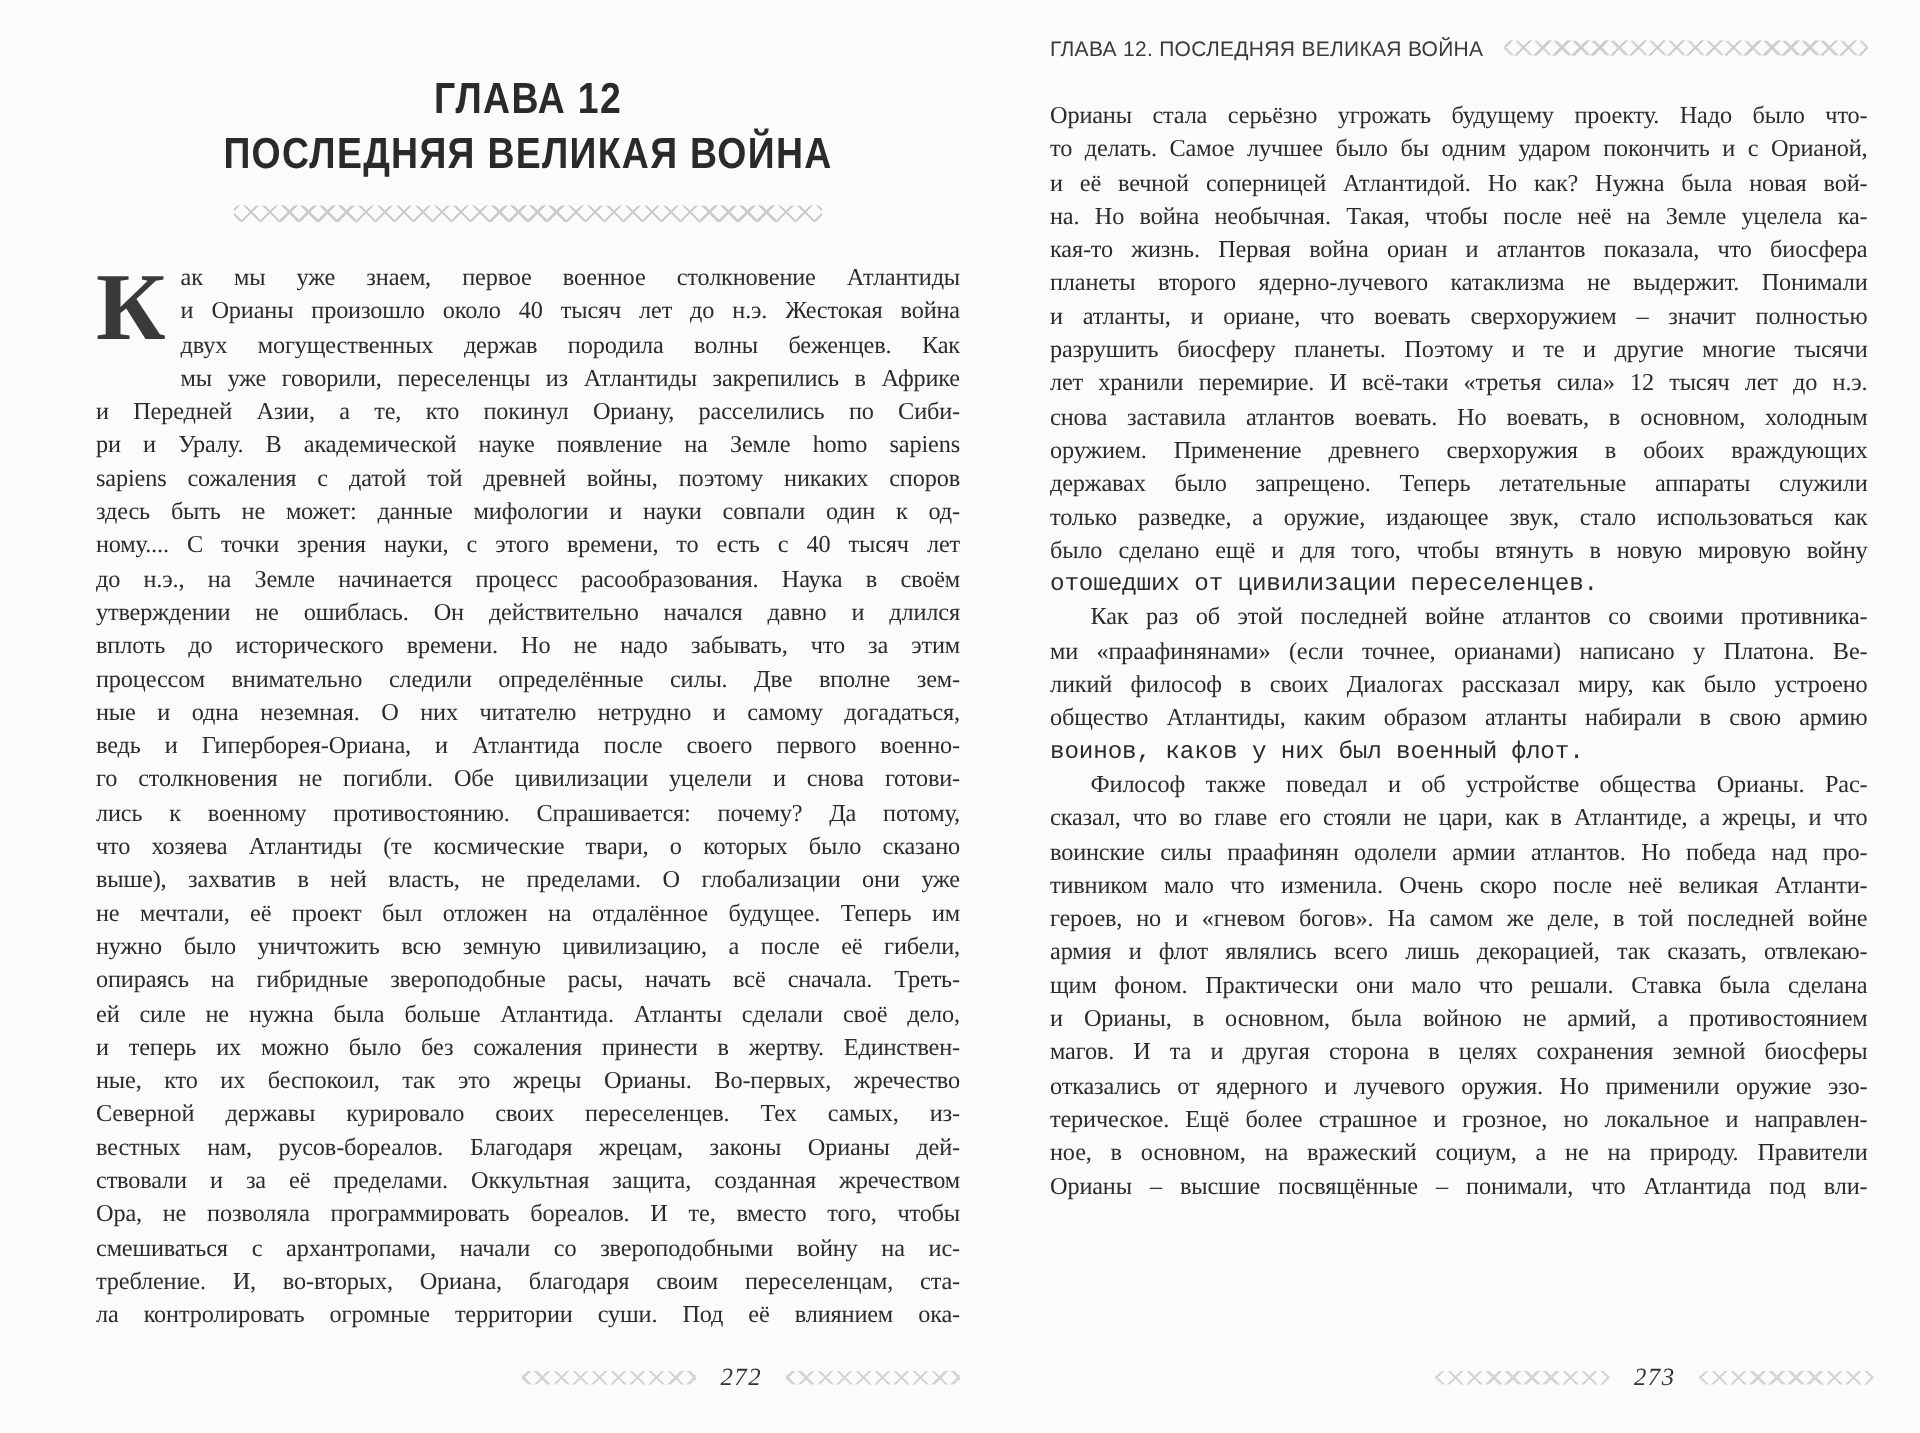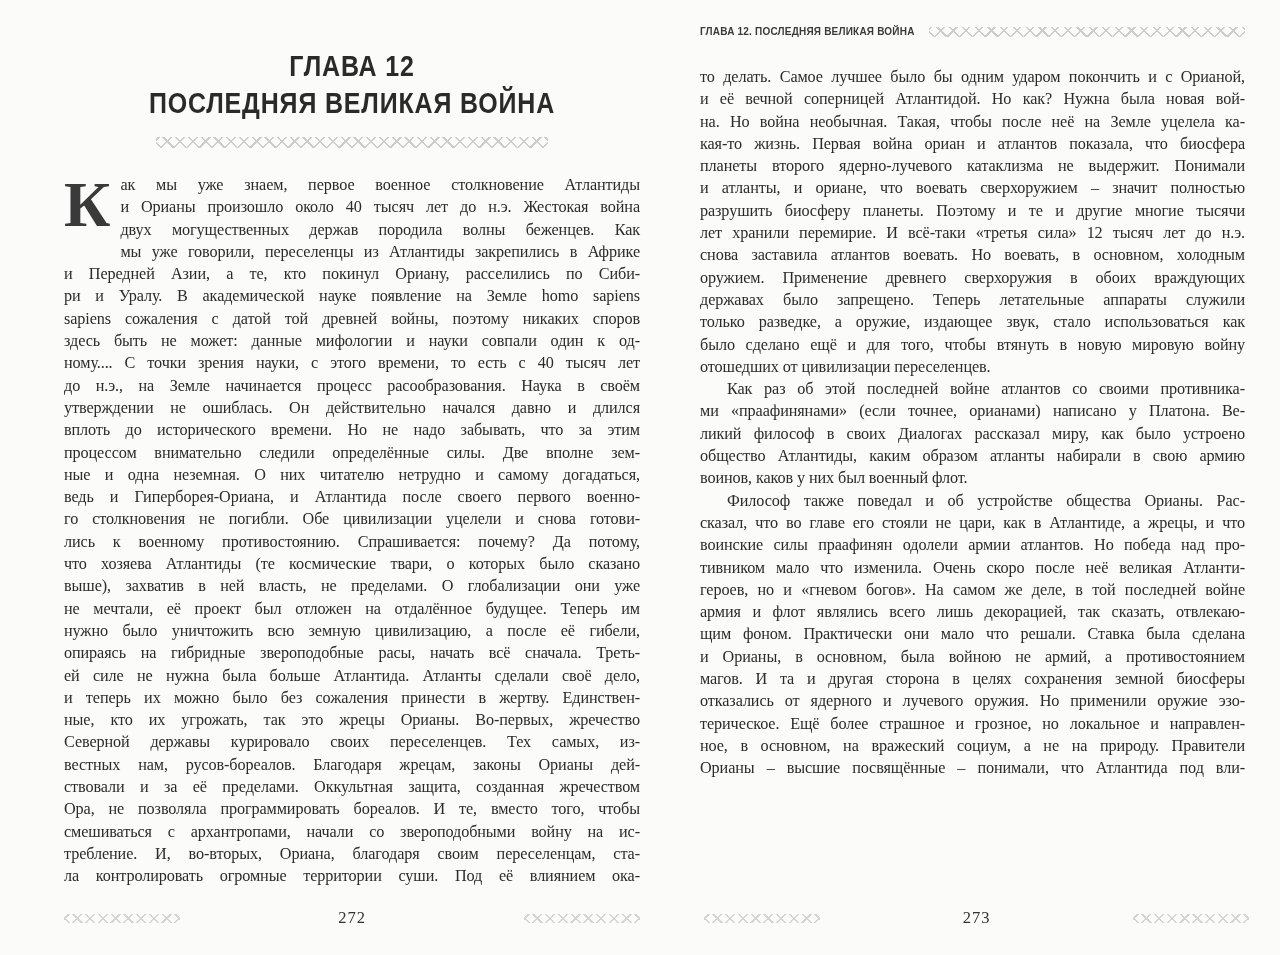--- a/index.html
+++ b/index.html
@@ -30,51 +30,51 @@
       repeating-linear-gradient(45deg, transparent 0 3px, #c6c6c6 3px 4.6px, transparent 4.6px 9px),
       repeating-linear-gradient(-45deg, transparent 0 3px, #c6c6c6 3px 4.6px, transparent 4.6px 9px);
     opacity:.85;
   }
   .orn-title{width:392px;margin:15px auto 0 auto;height:11px;}
 
   
   .running-header{display:flex;align-items:center;height:15px;}
   .running-header .rh-text{
     font-family:"Liberation Sans", sans-serif;
-    font-size:10px;font-weight:bold;letter-spacing:.2px;
+    font-size:14px;font-weight:normal;letter-spacing:.2px;
     color:#3a3a3a;white-space:nowrap;
   }
   .running-header .orn{flex:1;margin-left:14px;height:10px;}
 
   
   .page-body{margin-top:26px;font-size:16.2px;}
   .page-right .page-body{margin-top:27px;}
   .tline{
     line-height:22.3px;
     text-align:justify;
     text-align-last:justify;
     letter-spacing:-0.1px;
   }
-  .tline.final{text-align-last:left;}
+  .tline.final{text-align-last:left;font-family:Liberation Mono, monospace;}
   .tline.indent{text-indent:27px;}
 
   .dropcap{
     float:left;
     font-family:"Liberation Serif", serif;
     font-weight:bold;
     font-size:64px;line-height:56px;
     height:64px;
     margin:3px 10px 0 0;
     color:#3a3a3a;
   }
 
   
   .footer{
     position:absolute;top:908px;
-    display:flex;align-items:center;justify-content:space-between;gap:16px;
+    display:flex;align-items:center;justify-content:flex-end;gap:16px;font-style:italic;
   }
   .footer-left{left:64px;width:576px;}
   .footer-right{left:704px;width:545px;}
   .footer .orn{width:116px;height:9px;opacity:.7;}
   .page-number{
     font-family:"Liberation Serif", serif;
     font-size:16.5px;color:#333;letter-spacing:1px;
   }
 </style>
 </head>
@@ -107,41 +107,42 @@
           <div class="tline">ведь и Гиперборея-Ориана, и Атлантида после своего первого военно-</div>
           <div class="tline">го столкновения не погибли. Обе цивилизации уцелели и снова готови-</div>
           <div class="tline">лись к военному противостоянию. Спрашивается: почему? Да потому,</div>
           <div class="tline">что хозяева Атлантиды (те космические твари, о которых было сказано</div>
           <div class="tline">выше), захватив в ней власть, не пределами. О глобализации они уже</div>
           <div class="tline">не мечтали, её проект был отложен на отдалённое будущее. Теперь им</div>
           <div class="tline">нужно было уничтожить всю земную цивилизацию, а после её гибели,</div>
           <div class="tline">опираясь на гибридные звероподобные расы, начать всё сначала. Треть-</div>
           <div class="tline">ей силе не нужна была больше Атлантида. Атланты сделали своё дело,</div>
           <div class="tline">и теперь их можно было без сожаления принести в жертву. Единствен-</div>
-          <div class="tline">ные, кто их угрожать, так это жрецы Орианы. Во-первых, жречество</div>
+          <div class="tline">ные, кто их беспокоил, так это жрецы Орианы. Во-первых, жречество</div>
           <div class="tline">Северной державы курировало своих переселенцев. Тех самых, из-</div>
           <div class="tline">вестных нам, русов-бореалов. Благодаря жрецам, законы Орианы дей-</div>
           <div class="tline">ствовали и за её пределами. Оккультная защита, созданная жречеством</div>
           <div class="tline">Ора, не позволяла программировать бореалов. И те, вместо того, чтобы</div>
           <div class="tline">смешиваться с архантропами, начали со звероподобными войну на ис-</div>
           <div class="tline">требление. И, во-вторых, Ориана, благодаря своим переселенцам, ста-</div>
           <div class="tline">ла контролировать огромные территории суши. Под её влиянием ока-</div>
         </div>
       </div>
   </div>
 </div>
 
 <div class="page page-right">
   <div class="running-header">
     <span class="rh-text">ГЛАВА 12. ПОСЛЕДНЯЯ ВЕЛИКАЯ ВОЙНА</span>
     <span class="orn"></span>
   </div>
   <div class="page-body">
     <div>
         <div class="para">
+          <div class="tline">Орианы стала серьёзно угрожать будущему проекту. Надо было что-</div>
           <div class="tline">то делать. Самое лучшее было бы одним ударом покончить и с Орианой,</div>
           <div class="tline">и её вечной соперницей Атлантидой. Но как? Нужна была новая вой-</div>
           <div class="tline">на. Но война необычная. Такая, чтобы после неё на Земле уцелела ка-</div>
           <div class="tline">кая-то жизнь. Первая война ориан и атлантов показала, что биосфера</div>
           <div class="tline">планеты второго ядерно-лучевого катаклизма не выдержит. Понимали</div>
           <div class="tline">и атланты, и ориане, что воевать сверхоружием – значит полностью</div>
           <div class="tline">разрушить биосферу планеты. Поэтому и те и другие многие тысячи</div>
           <div class="tline">лет хранили перемирие. И всё-таки «третья сила» 12 тысяч лет до н.э.</div>
           <div class="tline">снова заставила атлантов воевать. Но воевать, в основном, холодным</div>
           <div class="tline">оружием. Применение древнего сверхоружия в обоих враждующих</div>

